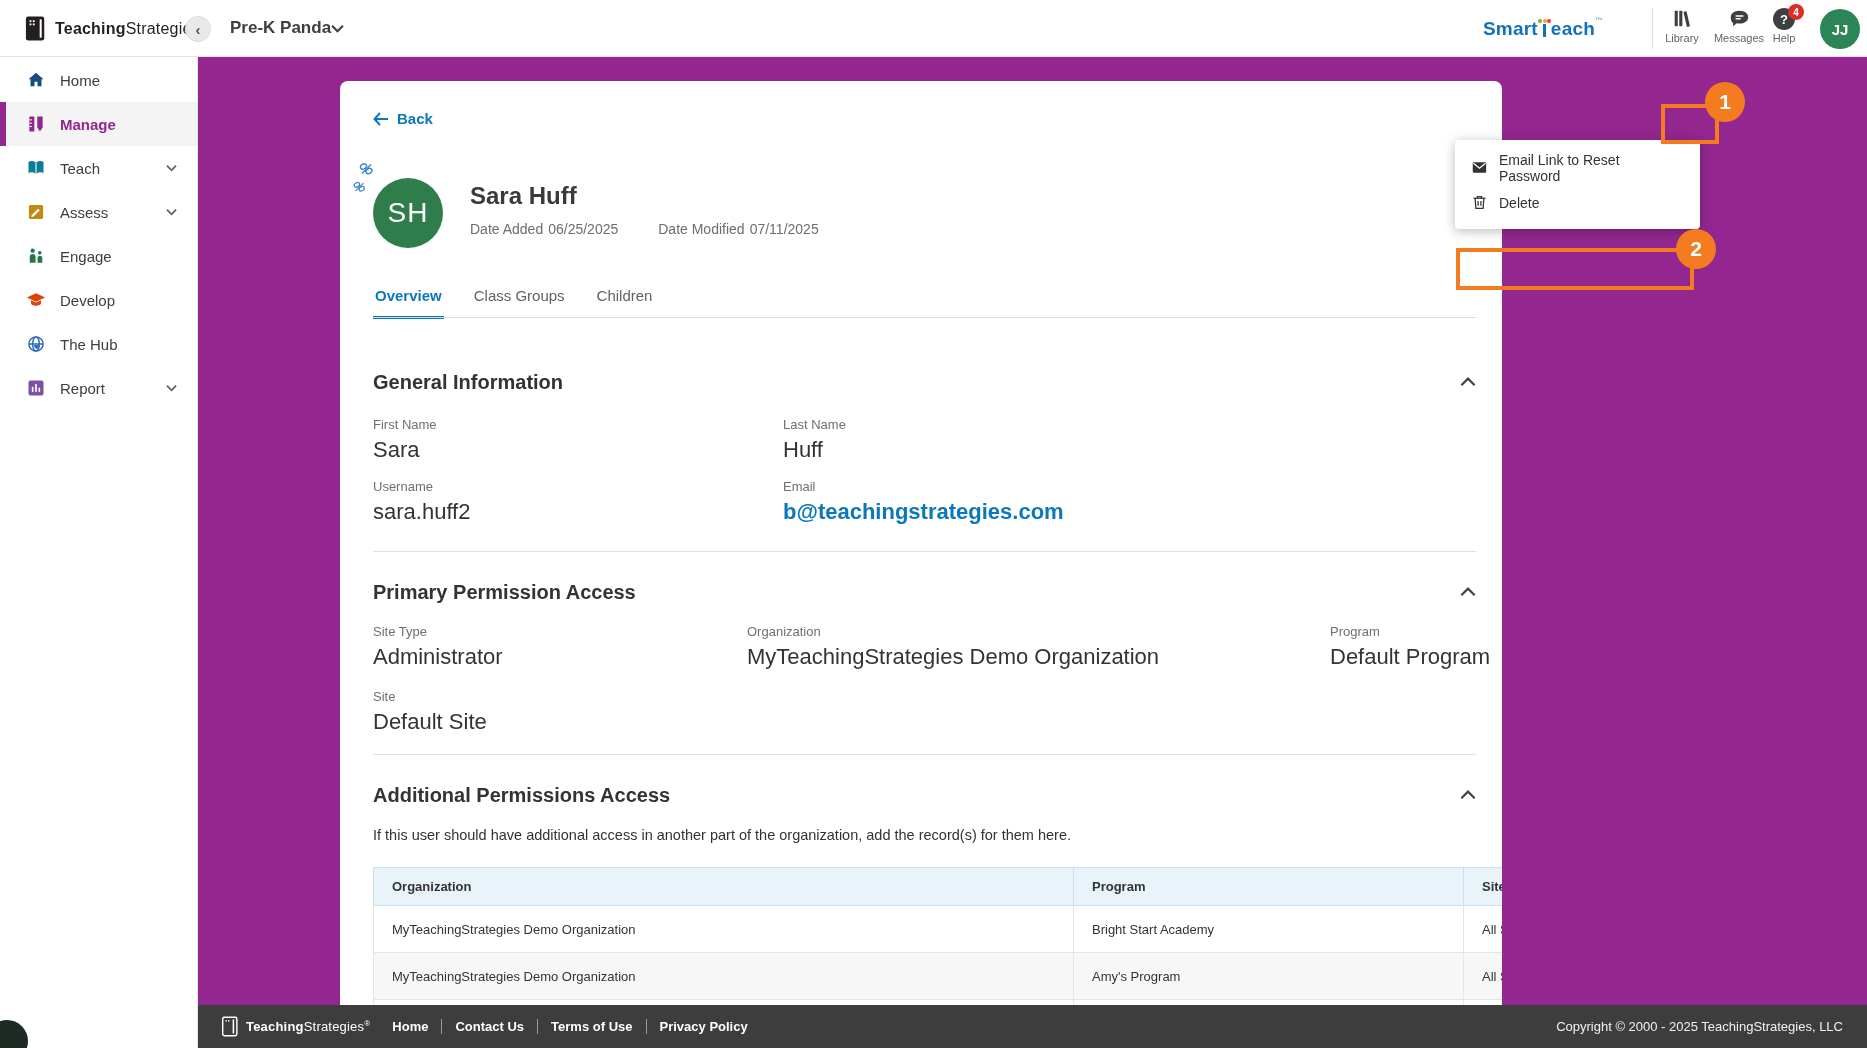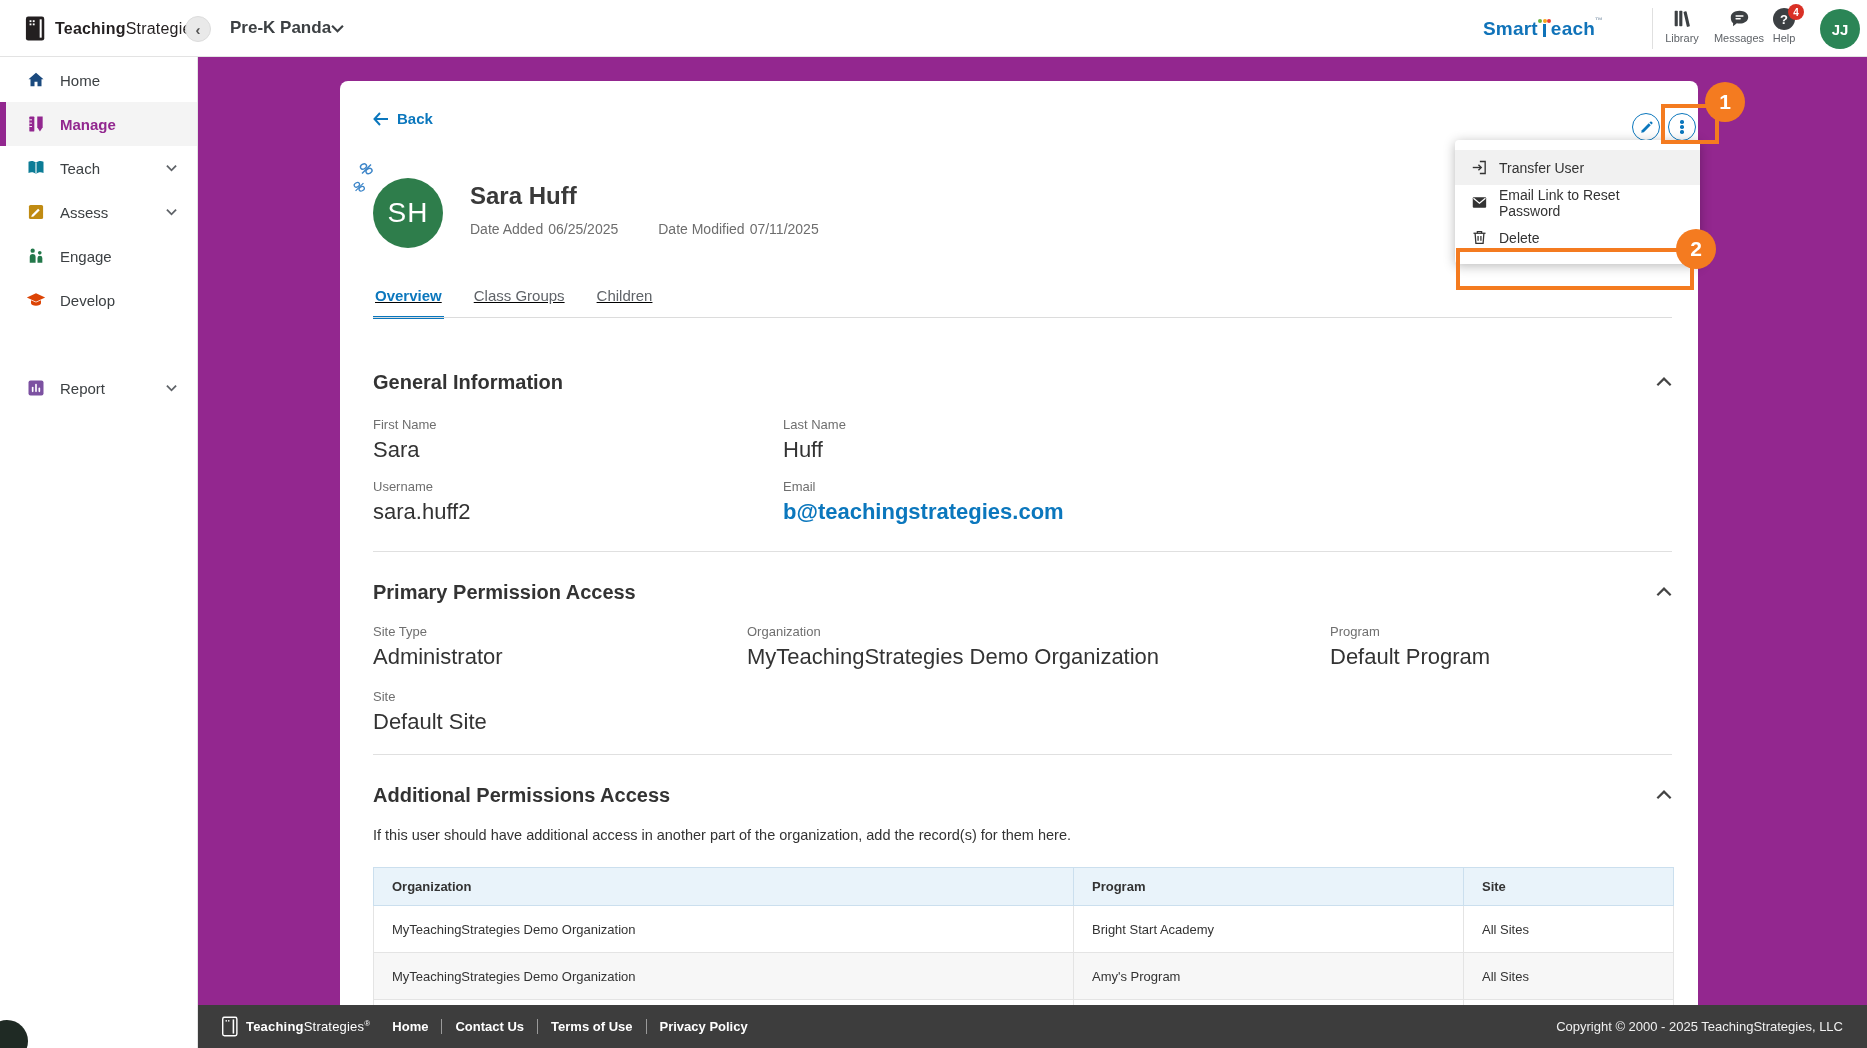--- a/index.html
+++ b/index.html
@@ -43,35 +43,35 @@
   
   .footer { position:absolute; left:198px; right:0; bottom:0; height:43px; background:#3D3D3D; z-index:22; display:flex; align-items:center; padding:0 24px; color:#fff; }
   .f-brand { display:flex; align-items:center; gap:7px; margin-right:22px; }
   .f-brand .brand-text { color:#fff; font-size:13px; }
   .f-links { display:flex; align-items:center; }
   .f-link { font-size:13px; font-weight:700; color:#fff; cursor:pointer; padding:0 13px; }
   .f-sep { width:1px; height:15px; background:#9a9a9a; }
   .f-copy { margin-left:auto; font-size:13px; color:#f0f0f0; }
 
   
-  .card { position:absolute; left:340px; top:81px; width:1358px; height:924px; background:#fff; border-radius:8px 8px 0 0; overflow:hidden; z-index:5; }
+  .card { position:absolute; left:340px; top:81px; width:1162px; height:924px; background:#fff; border-radius:8px 8px 0 0; overflow:hidden; z-index:5; }
   .back-link { position:absolute; left:33px; top:29px; display:flex; align-items:center; gap:8px; color:#0B77BD; font-size:15px; font-weight:700; cursor:pointer; }
   .icon-btn { position:absolute; top:32px; width:28px; height:28px; border-radius:50%; border:1.5px solid #0B77BD; background:#fff; display:flex; align-items:center; justify-content:center; cursor:pointer; }
   .edit-btn { left:1292px; }
   .more-btn { left:1328px; }
   .kebab i { display:block; width:3.5px; height:3.5px; border-radius:50%; background:#0B77BD; margin:1.6px auto; }
   .p-avatar { position:absolute; left:33px; top:97px; width:70px; height:70px; border-radius:50%; background:#2E7D4B; color:#fff; font-size:28px; display:flex; align-items:center; justify-content:center; letter-spacing:1px; }
   .butterfly { position:absolute; }
   .bf1 { left:18px; top:80px; }
   .bf2 { left:12px; top:99px; }
   .p-name { position:absolute; left:130px; top:101px; font-size:24px; font-weight:700; color:#3A3A3A; }
   .p-dates { position:absolute; left:130px; top:140px; display:flex; gap:40px; font-size:14px; color:#6d6d6d; }
   .p-dates span { margin-left:5px; }
 
-  .tabs { position:absolute; left:33px; top:200px; display:flex; gap:28px;text-decoration:underline; }
+  .tabs { position:absolute; left:33px; top:200px; display:flex; gap:28px; }
   .tab { font-size:15px; color:#5f6368; padding:6px 2px 12px; cursor:pointer; }
   .tab.active { color:#0B77BD; font-weight:700; border-bottom:3px solid #0B77BD; }
   .tab-divider { position:absolute; left:33px; right:26px; top:236px; height:1px; background:#dcdcdc; }
 
   .divider { position:absolute; left:33px; right:26px; height:1px; background:#e0e0e0; }
   .sec-title { position:absolute; left:33px; font-size:20px; font-weight:700; color:#333; }
   .sec-chev { position:absolute; right:26px; cursor:pointer; }
   .fld-label { position:absolute; font-size:13px; color:#6F6F6F; }
   .fld-value { position:absolute; font-size:22px; color:#333; }
   .fld-link { color:#0B77BD; font-weight:700; cursor:pointer; }
@@ -217,20 +217,29 @@
           <path d="M13.8 20v-5.5a2.9 2.9 0 0 1 5.8 0V20z"></path>
       </svg>
       <span>Engage</span>
     </div>
     <div class="sb-item" style="top:221px">
       <svg width="20" height="20" viewBox="0 0 24 24" fill="#DC4405">
         <path d="M12 4 23 9 12 14 1 9z"></path>
         <path d="M6 12.3V16c0 1.6 2.7 3 6 3s6-1.4 6-3v-3.7l-6 2.7z"></path>
       </svg>
       <span>Develop</span>
+    </div>
+    <div class="sb-item" style="top:265px">
+      <svg width="20" height="20" viewBox="0 0 24 24" fill="none" stroke="#2F6FB7" stroke-width="1.8">
+        <circle cx="12" cy="12" r="8.5"></circle>
+          <ellipse cx="12" cy="12" rx="4" ry="8.5"></ellipse>
+          <line x1="3.5" y1="12" x2="20.5" y2="12"></line>
+        <path d="M13 13.5c1-1.3 3.4-.8 3.4 1 0 1.4-2 2.8-3.4 3.5-1.4-.7-3.4-2.1-3.4-3.5 0-1.8 2.4-2.3 3.4-1z" fill="#2F6FB7" stroke="none"></path>
+      </svg>
+      <span>The Hub</span>
     </div>
     <div class="sb-item" style="top:309px">
       <svg width="20" height="20" viewBox="0 0 24 24">
         <rect x="3" y="3" width="18" height="18" rx="2.5" fill="#7C51A1"></rect>
         <g stroke="#fff" stroke-width="2" stroke-linecap="round">
             <line x1="8" y1="16" x2="8" y2="11.5"></line>
             <line x1="12" y1="16" x2="12" y2="8"></line>
             <line x1="16" y1="16" x2="16" y2="12.5"></line>
           </g>
       </svg>
@@ -361,28 +370,20 @@
         <tr>
           <td></td>
             <td></td>
             <td></td>
         </tr>
       </tbody>
     </table>
   </section>
 
   <div class="menu">
-    <div class="menu-item hovered">
-      <svg width="17" height="17" viewBox="0 0 24 24" fill="none" stroke="#333" stroke-width="1.9">
-        <path d="M12.5 3.5H20v17h-7.5"></path>
-          <line x1="2.5" y1="12" x2="14" y2="12"></line>
-          <path d="M10.5 8l4 4-4 4"></path>
-      </svg>
-      <span>Transfer User</span>
-    </div>
     <div class="menu-item">
       <svg width="17" height="17" viewBox="0 0 24 24">
         <rect x="2.5" y="4.5" width="19" height="15" rx="1.5" fill="#333"></rect>
         <path d="M3.5 6 12 13 20.5 6" stroke="#fff" stroke-width="1.8" fill="none"></path>
       </svg>
       <span>Email Link to Reset Password</span>
     </div>
     <div class="menu-item">
       <svg width="17" height="17" viewBox="0 0 24 24" fill="none" stroke="#333" stroke-width="1.8">
         <line x1="3.5" y1="6" x2="20.5" y2="6"></line>

